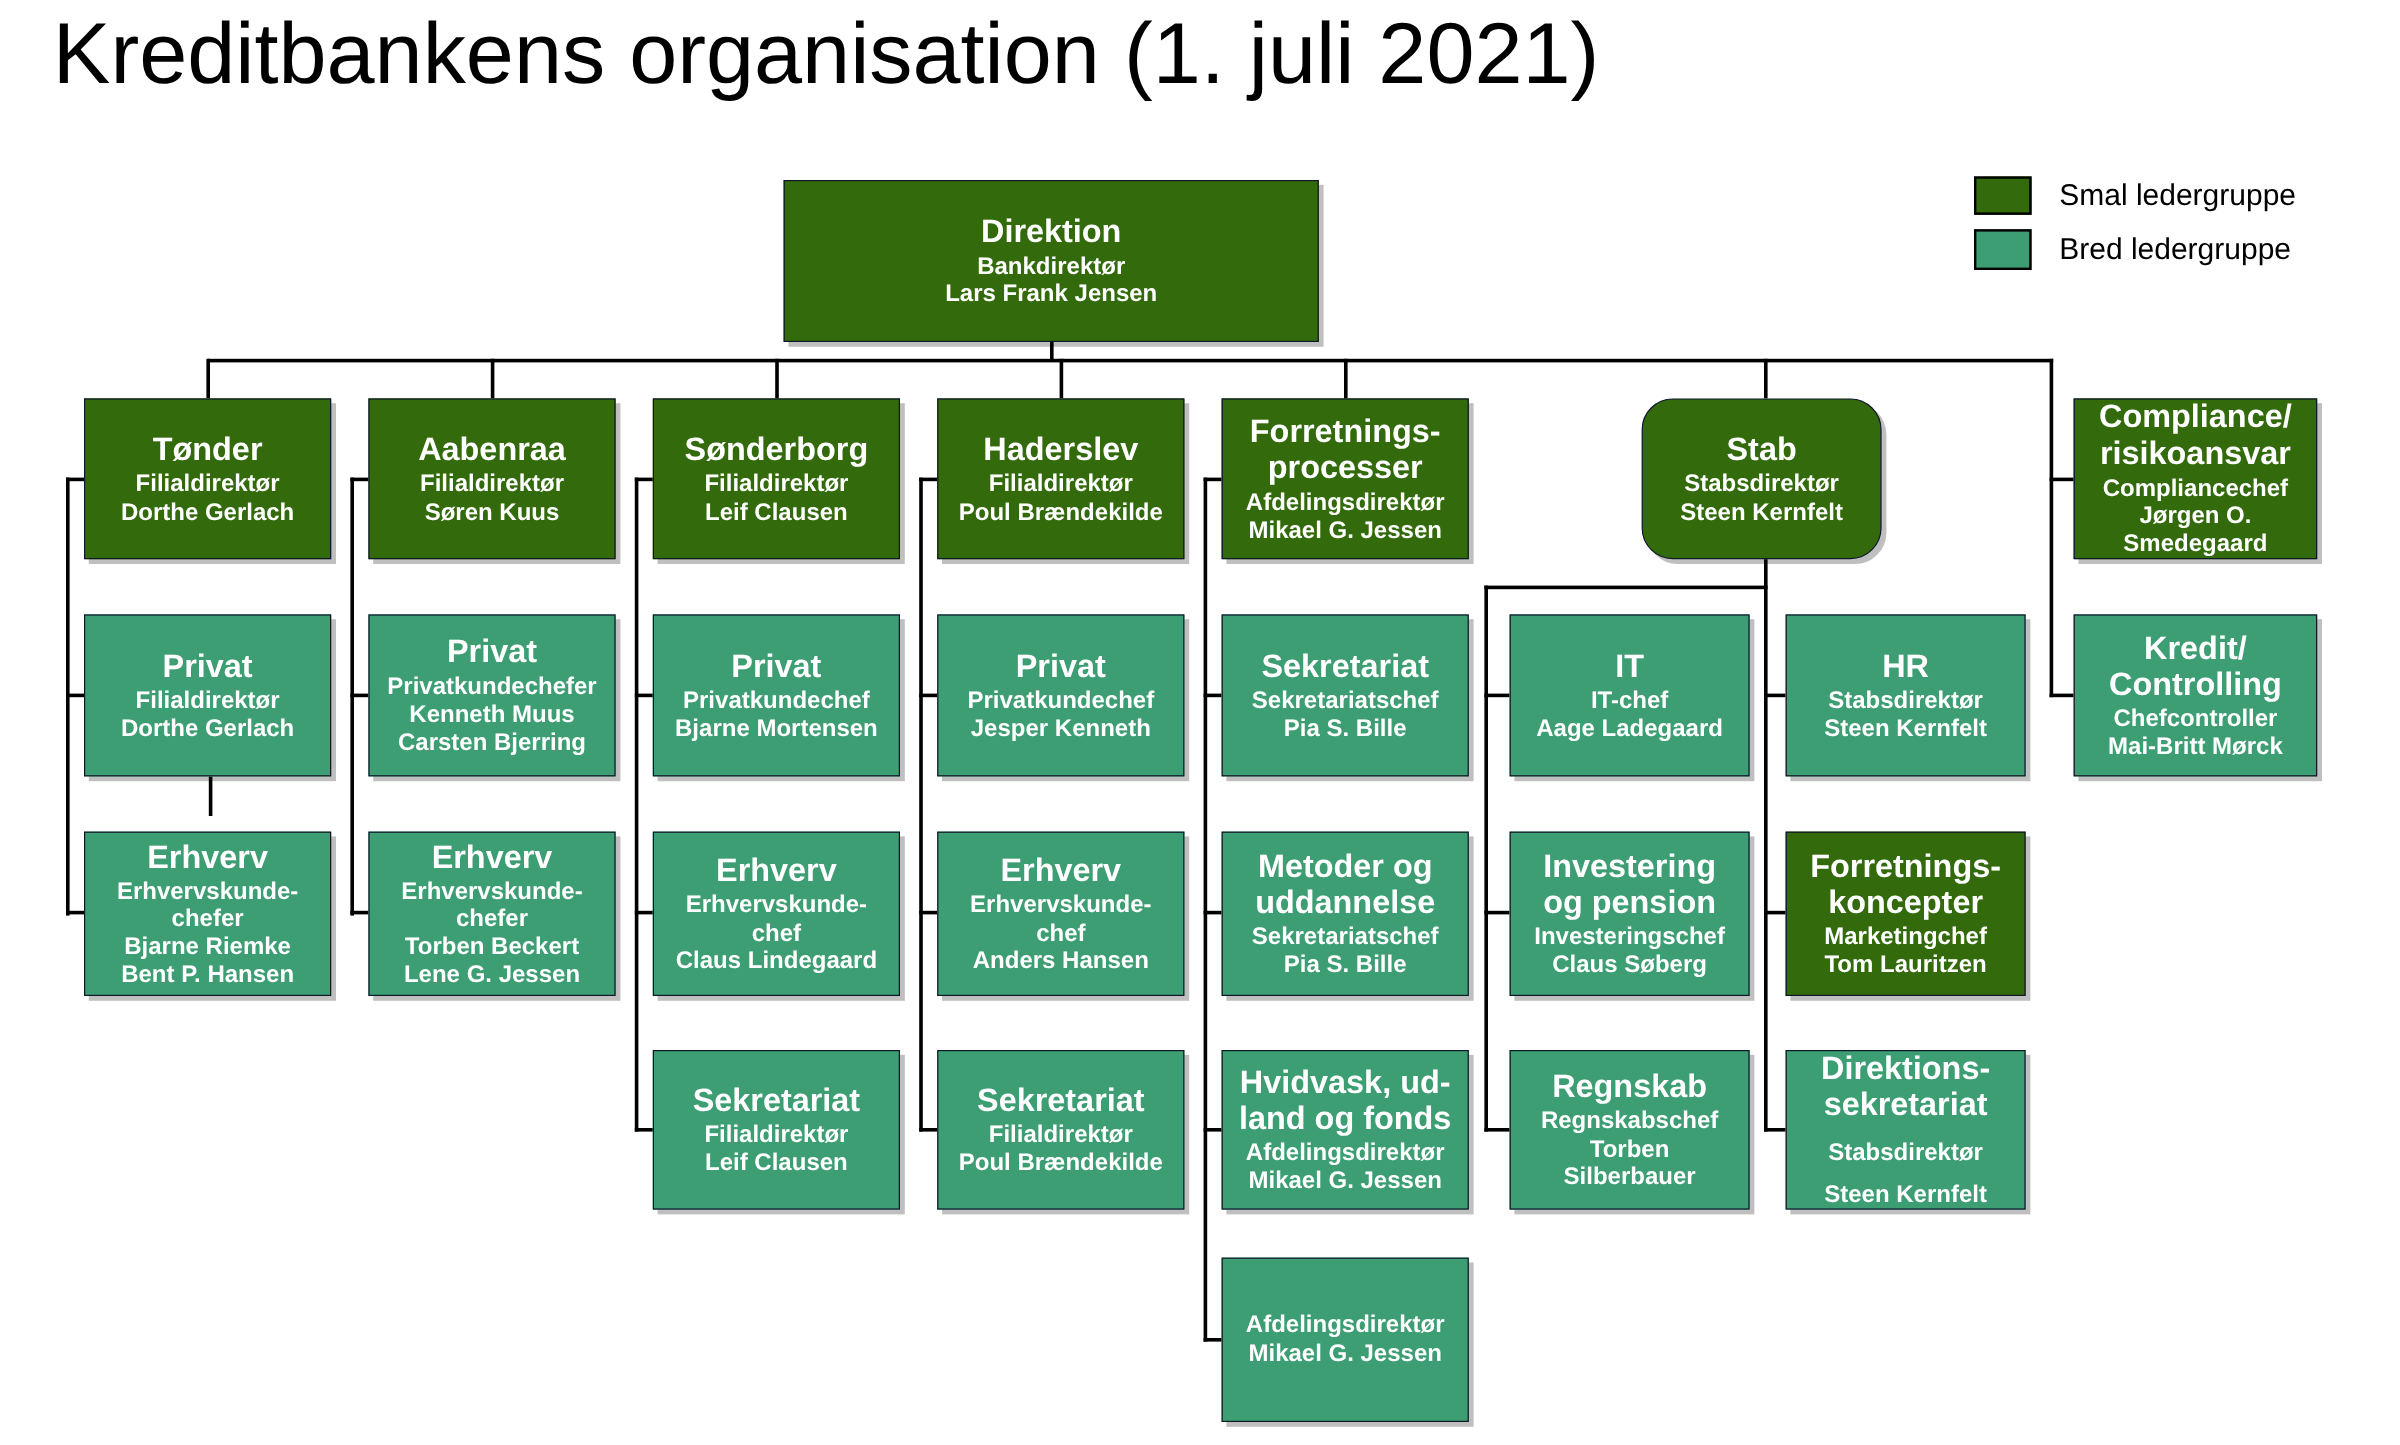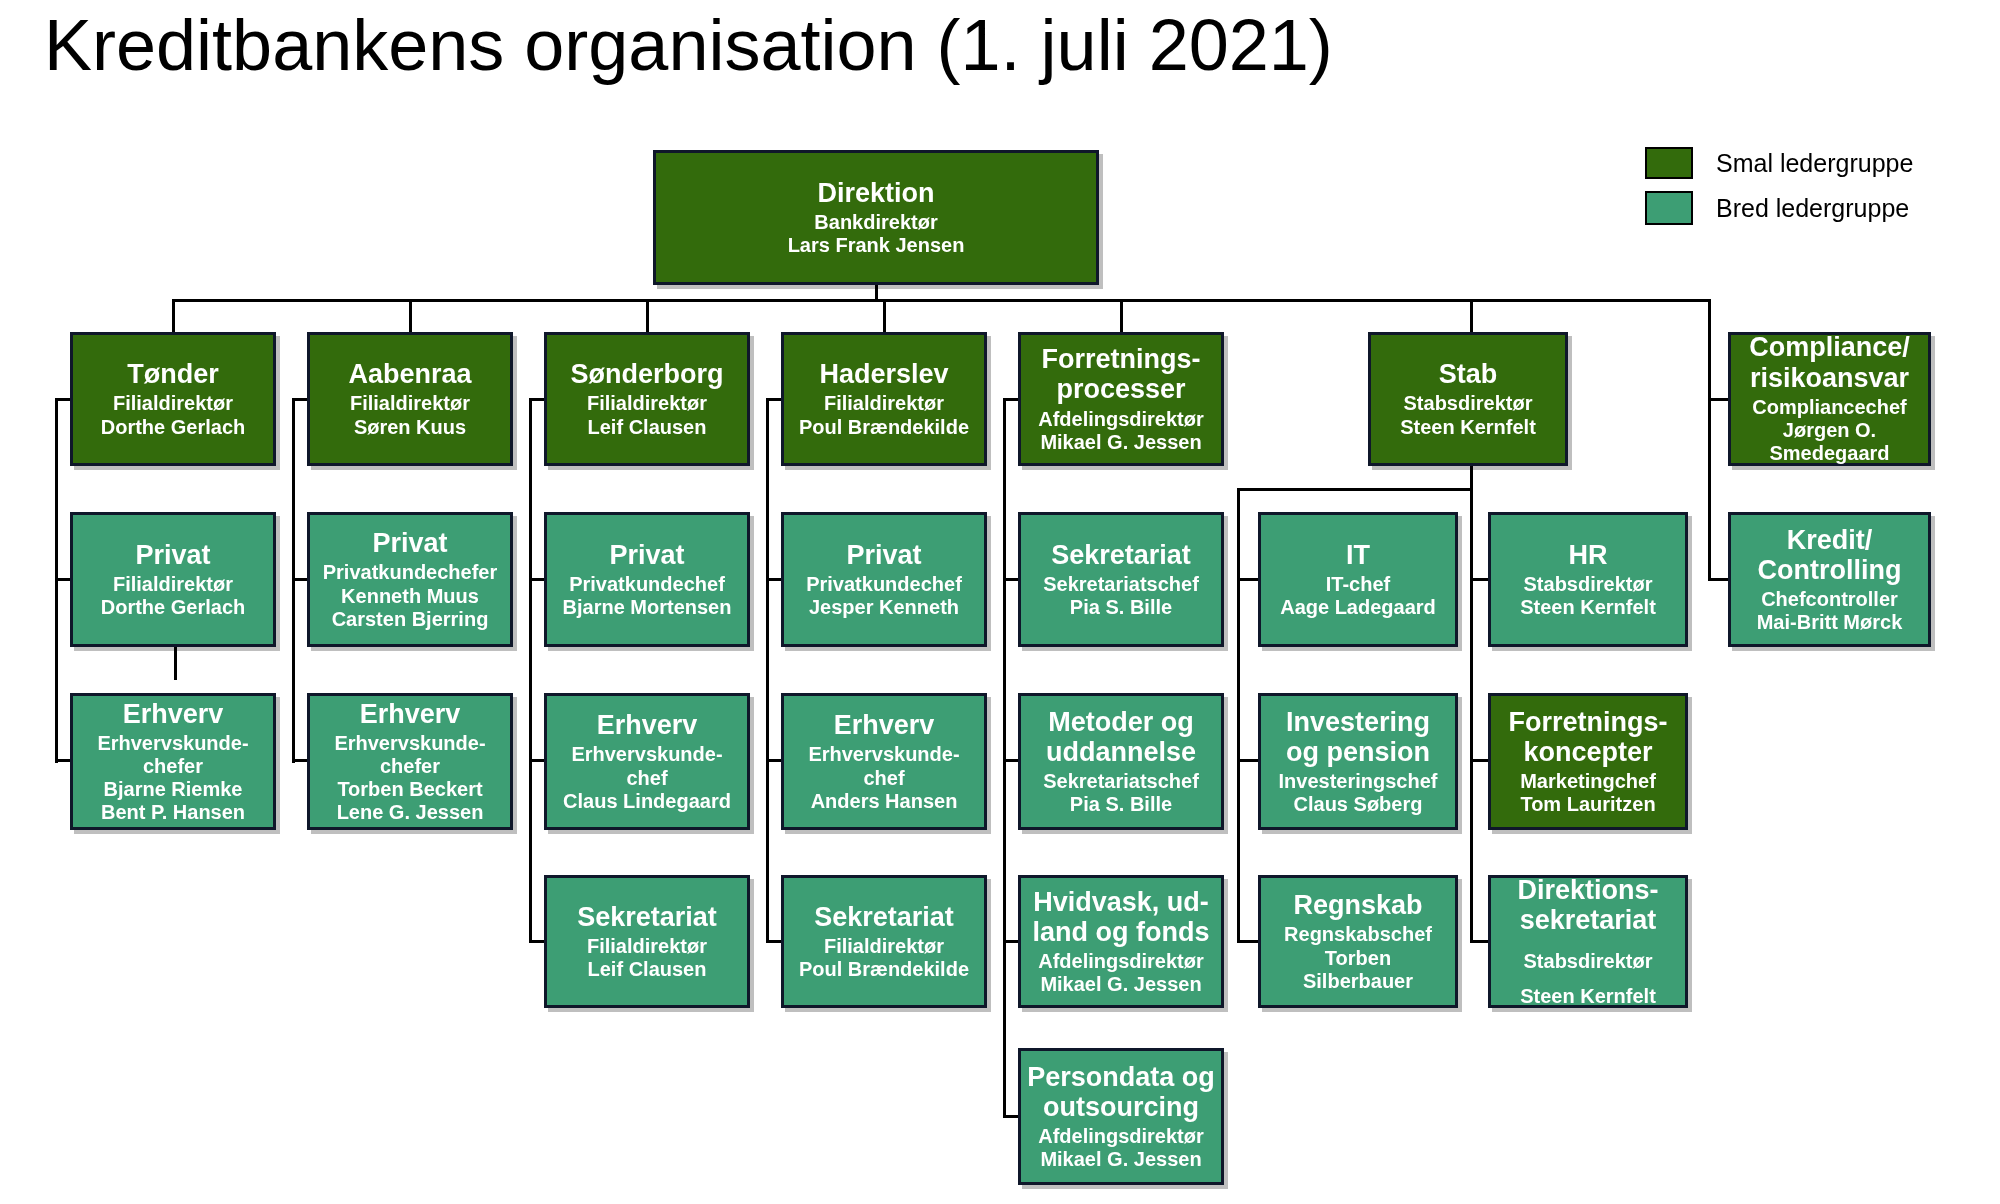--- a/index.html
+++ b/index.html
@@ -11,21 +11,21 @@
     overflow:hidden;
     padding-left:27px;
   }
   #page-title{
     position:absolute;left:44px;top:4px;
     font-size:72px;font-weight:400;color:#000;
     letter-spacing:0px;white-space:nowrap;margin:0;
   }
   .box{
     position:absolute;box-sizing:border-box;
-    border:3px solid #0f172a;
+    border:1px solid #0f172a;
     box-shadow:4px 4px 0 rgba(0,0,0,0.25);
     display:flex;flex-direction:column;justify-content:center;align-items:center;
     text-align:center;color:#ffffff;font-weight:bold;
     padding:2px 1px;
   }
   .box .t{font-size:27px;line-height:1.12;}
   .box .s{font-size:20px;line-height:1.16;}
   .box .twrap{margin-bottom:3px;}
   .ln{position:absolute;background:#000;}
   .legend-swatch{
@@ -131,21 +131,21 @@
         <div class="s" data-name="org-box-subtitle">Poul Brændekilde</div>
       </div>
       <div class="box smal" data-name="org-box-forretningsprocesser" style="left: 1018px; top: 332px; width: 206px; height: 134px;">
         <div class="twrap">
           <div class="t" data-name="org-box-title">Forretnings-</div>
           <div class="t" data-name="org-box-title">processer</div>
         </div>
         <div class="s" data-name="org-box-subtitle">Afdelingsdirektør</div>
         <div class="s" data-name="org-box-subtitle">Mikael  G. Jessen</div>
       </div>
-      <div class="box smal" data-name="org-box-stab" style="left: 1368px; top: 332px; width: 200px; height: 134px;">
+      <div class="box smal" data-name="org-box-stab" style="left: 1368px; top: 332px; width: 200px; height: 134px; border-radius: 26px;">
         <div class="twrap">
           <div class="t" data-name="org-box-title">Stab</div>
         </div>
         <div class="s" data-name="org-box-subtitle">Stabsdirektør</div>
         <div class="s" data-name="org-box-subtitle">Steen Kernfelt</div>
       </div>
       <div class="box smal" data-name="org-box-compliance-risikoansvar" style="left: 1728px; top: 332px; width: 203px; height: 134px;">
         <div class="twrap">
           <div class="t" data-name="org-box-title">Compliance/</div>
           <div class="t" data-name="org-box-title">risikoansvar</div>
@@ -302,21 +302,17 @@
       </div>
       <div class="box bred" data-name="org-box-direktionssekretariat" style="left: 1488px; top: 875px; width: 200px; height: 133px; gap: 12px;">
         <div class="twrap">
           <div class="t" data-name="org-box-title">Direktions-</div>
           <div class="t" data-name="org-box-title">sekretariat</div>
         </div>
         <div class="s" data-name="org-box-subtitle">Stabsdirektør</div>
         <div class="s" data-name="org-box-subtitle">Steen Kernfelt</div>
       </div>
       <div class="box bred" data-name="org-box-persondata-outsourcing" style="left: 1018px; top: 1048px; width: 206px; height: 137px;">
-        <div class="twrap">
-          <div class="t" data-name="org-box-title">Persondata og</div>
-          <div class="t" data-name="org-box-title">outsourcing</div>
-        </div>
         <div class="s" data-name="org-box-subtitle">Afdelingsdirektør</div>
         <div class="s" data-name="org-box-subtitle">Mikael G. Jessen</div>
       </div>
     </div>
 </div>
 
 </body></html>

